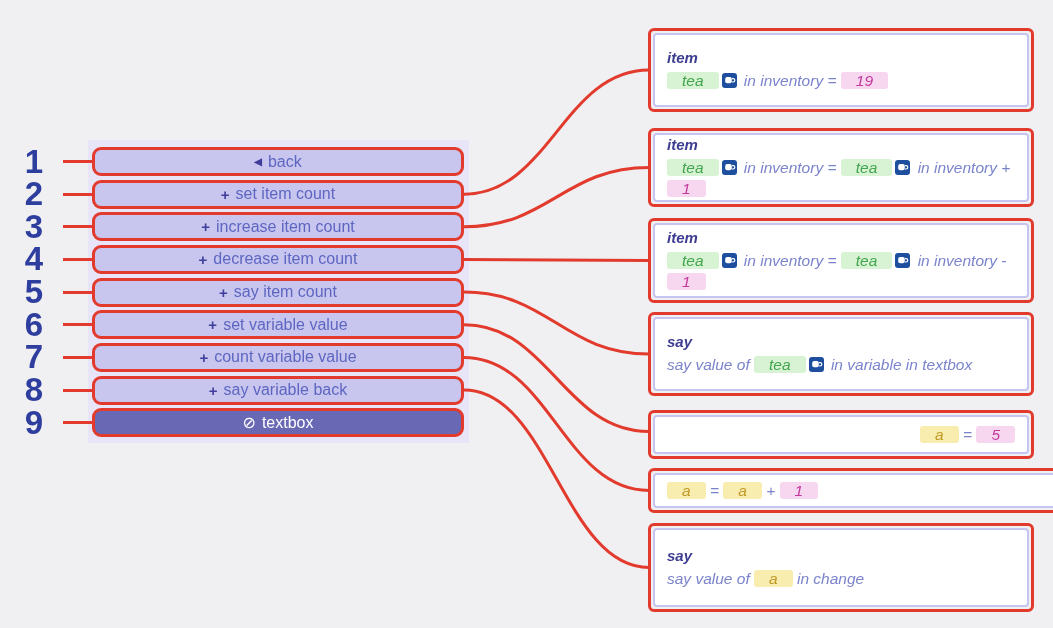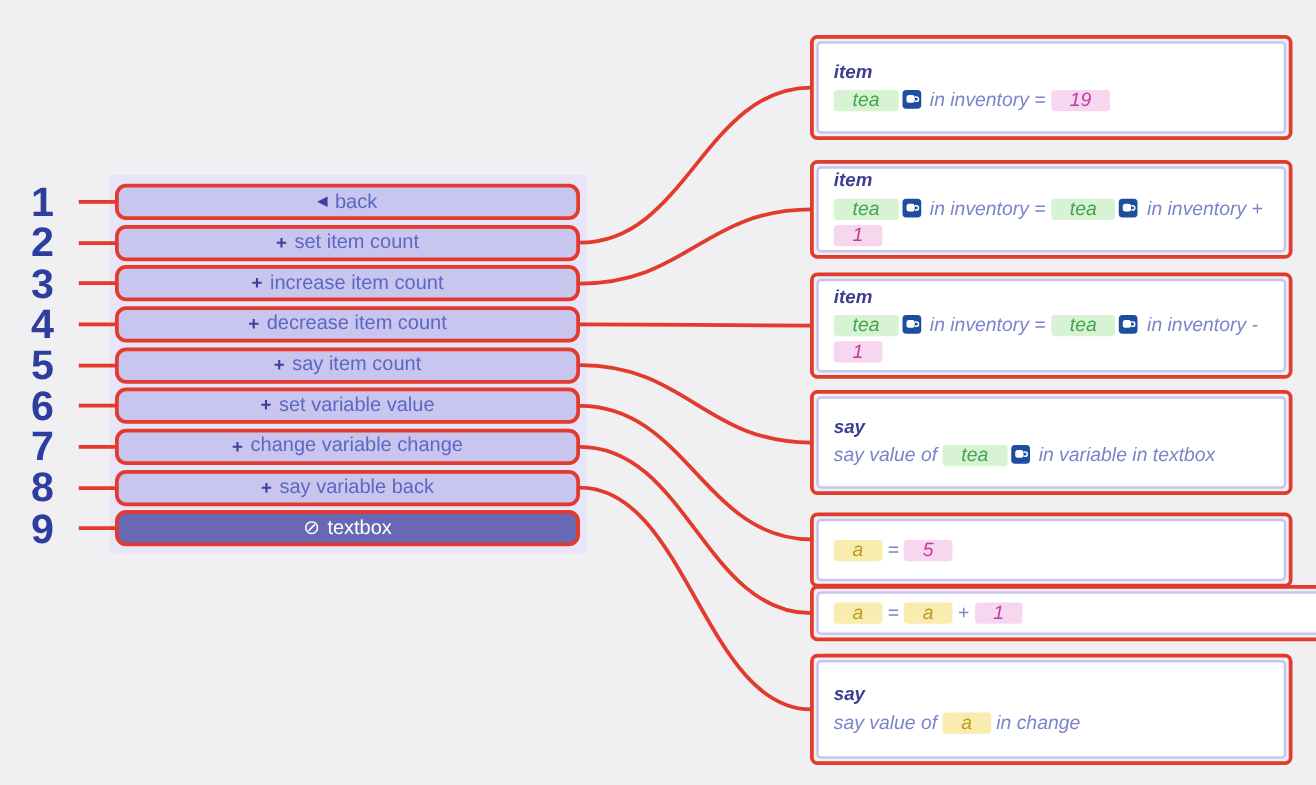--- a/index.html
+++ b/index.html
@@ -108,21 +108,21 @@
     <div class="num" style="left: 12px; top: 303.75px;">6</div>
     <div class="dash" style="left: 63px; width: 29px; top: 323.25px;"></div>
     <div class="menu-btn" style="left: 92px; top: 310.25px; width: 372px; height: 29px;">
       <span class="btn-icon">+</span>
       <span class="btn-label">set variable value</span>
     </div>
     <div class="num" style="left: 12px; top: 336.4px;">7</div>
     <div class="dash" style="left: 63px; width: 29px; top: 355.9px;"></div>
     <div class="menu-btn" style="left: 92px; top: 342.9px; width: 372px; height: 29px;">
       <span class="btn-icon">+</span>
-      <span class="btn-label">change variable change</span>
+      <span class="btn-label">count variable value</span>
     </div>
     <div class="num" style="left: 12px; top: 369.05px;">8</div>
     <div class="dash" style="left: 63px; width: 29px; top: 388.55px;"></div>
     <div class="menu-btn" style="left: 92px; top: 375.55px; width: 372px; height: 29px;">
       <span class="btn-icon">+</span>
       <span class="btn-label">say variable back</span>
     </div>
     <div class="num" style="left: 12px; top: 401.7px;">9</div>
     <div class="dash" style="left: 63px; width: 29px; top: 421.2px;"></div>
     <div class="menu-btn dark" style="left: 92px; top: 408.2px; width: 372px; height: 29px;">
@@ -164,21 +164,21 @@
     </div>
     <div class="card" style="left: 648px; top: 312px; width: 386px; height: 84px;">
       <div class="card-inner">
         <div class="card-title">say</div>
         <div class="card-body"><span class="card-text">say value of </span><span class="chip green">tea</span><span class="item-icon"><svg width="15" height="15" viewBox="0 0 15 15">
               <rect x="3.2" y="4" width="6.6" height="6.2" rx="2" fill="#ffffff"></rect>
               <path d="M10 5.6 h1.1 a1.7 1.7 0 0 1 0 3.4 H10" stroke="#ffffff" stroke-width="1.2" fill="none"></path>
             </svg></span><span class="card-text"> in variable in textbox</span></div>
       </div>
     </div>
-    <div class="card" style="left: 648px; top: 410px; width: 386px; height: 60px;">
+    <div class="card" style="left: 648px; top: 410px; width: 386px; height: 49px; text-align: right;">
       <div class="card-inner">
         <div class="card-body"><span class="chip yellow">a</span><span class="card-text"> = </span><span class="chip pink">5</span></div>
       </div>
     </div>
     <div class="card" style="left: 648px; top: 468px; width: 456px; height: 45px;">
       <div class="card-inner">
         <div class="card-body"><span class="chip yellow">a</span><span class="card-text"> = </span><span class="chip yellow">a</span><span class="card-text"> + </span><span class="chip pink">1</span></div>
       </div>
     </div>
     <div class="card" style="left: 648px; top: 523px; width: 386px; height: 89px;">

